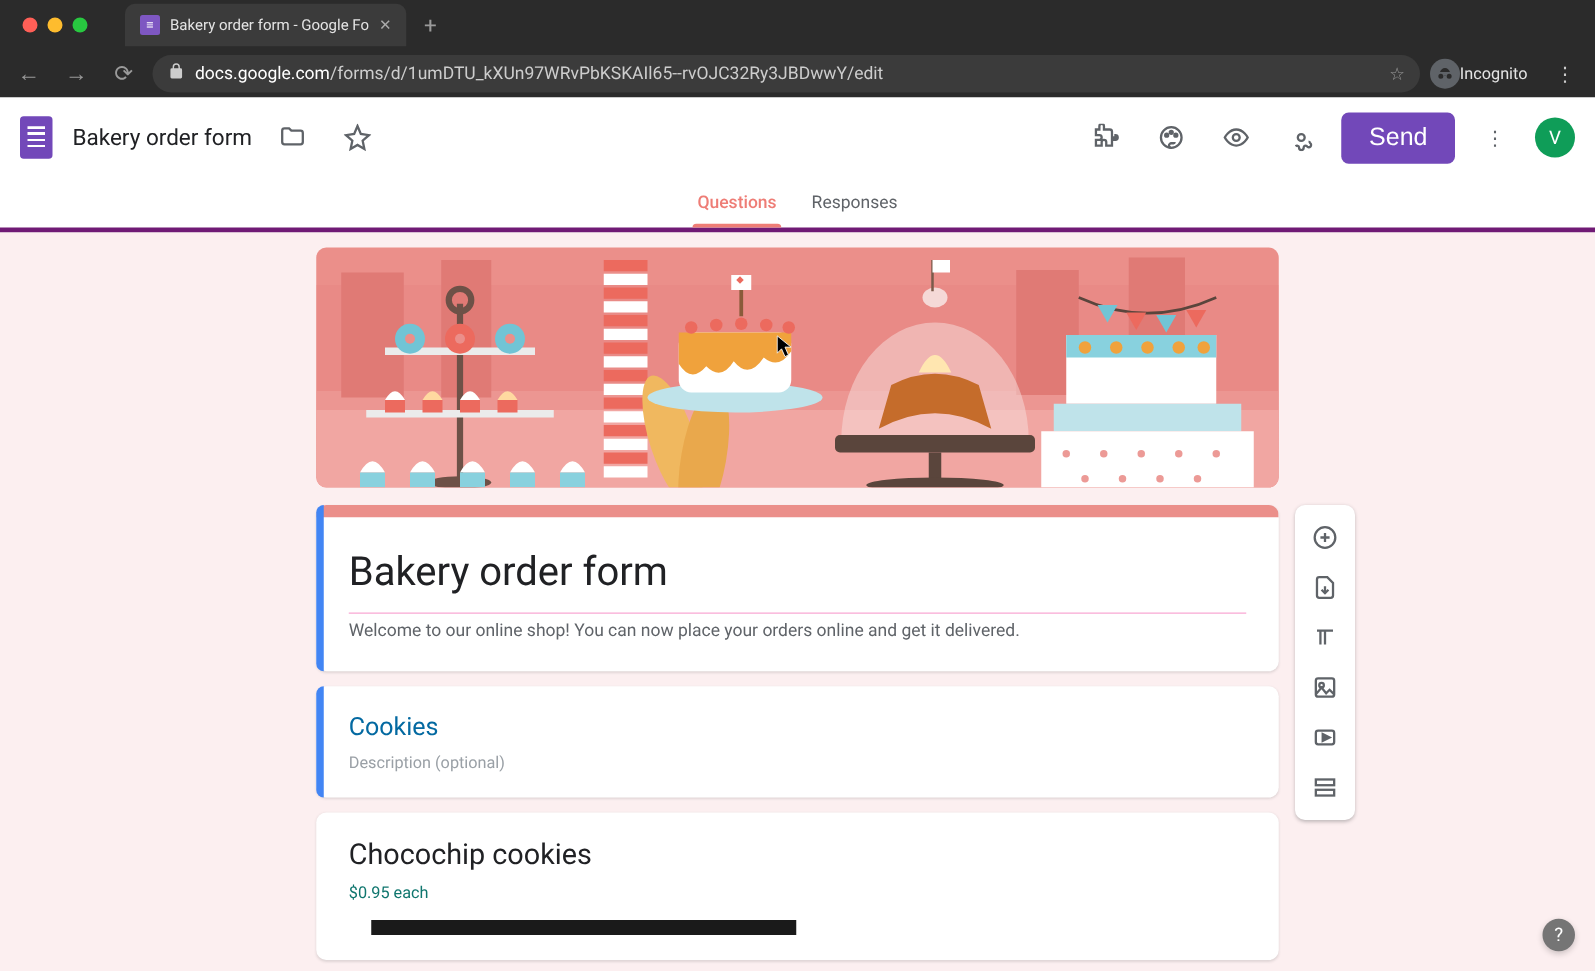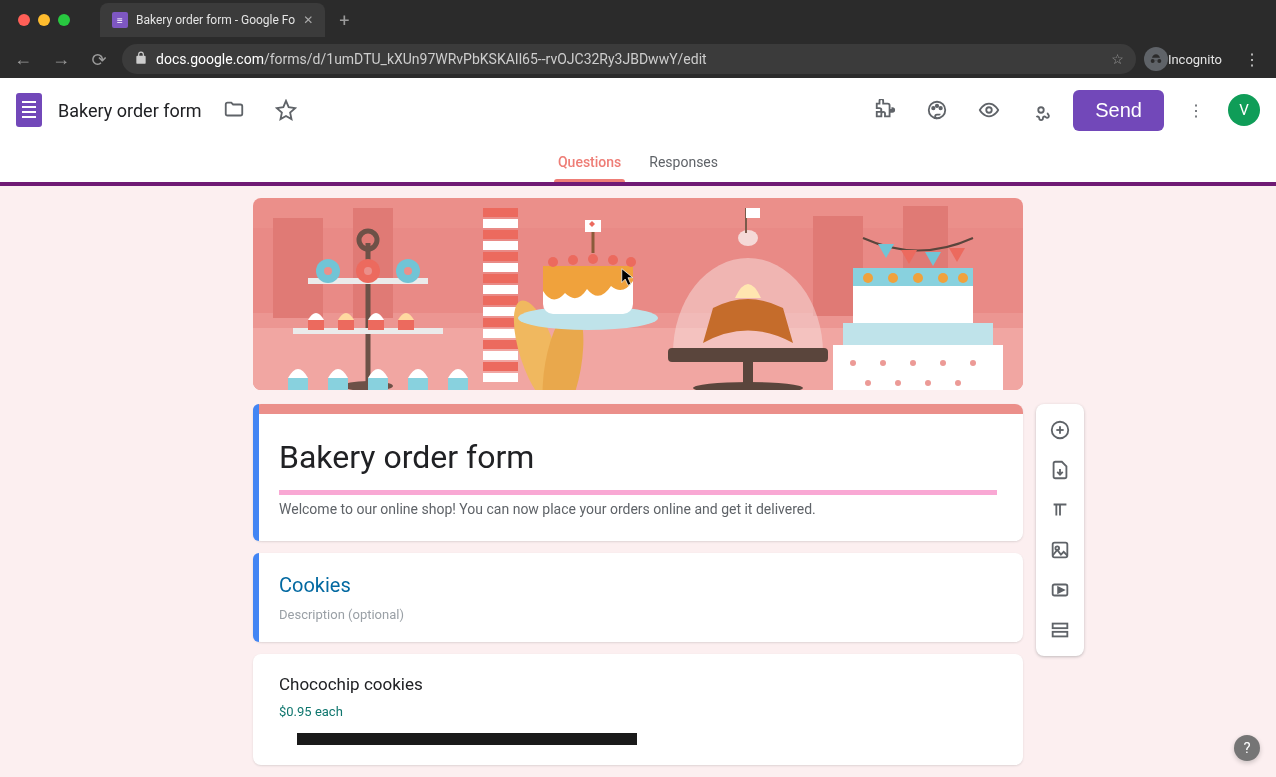--- a/index.html
+++ b/index.html
@@ -53,29 +53,29 @@
 .canvas-center { width: 770px; margin: 0 auto; position: relative; }
 
 .header-image { width: 100%; height: 192px; border-radius: 8px; background: #eb8f8a; position: relative; overflow: hidden; }
 .header-image .city { position: absolute; inset: 0; background:
   linear-gradient(transparent 60%, #f1a6a2 60%);
 }
 
 .title-card { background: #fff; border-radius: 8px; margin-top: 14px; position: relative; padding: 24px 26px 24px 26px; box-shadow: 0 1px 2px rgba(60,64,67,0.15); border-top: 10px solid #eb8f8a; }
 .title-card::before { content: ""; position: absolute; left: 0; top: -10px; bottom: 0; width: 6px; background: #4285f4; border-radius: 8px 0 0 8px; }
 .form-title { font-size: 32px; color: #202124; font-weight: 400; margin-bottom: 14px; }
-.form-desc { font-size: 14px; color: #5f6368; padding-top: 6px; border-top: 5px solid #f9a8d4; }
+.form-desc { font-size: 14px; color: #5f6368; padding-top: 6px; border-top: 1px solid #f9a8d4; }
 
 .section-card { background: #fff; border-radius: 8px; margin-top: 12px; position: relative; padding: 20px 26px; box-shadow: 0 1px 2px rgba(60,64,67,0.15); }
 .section-card.active::before { content: ""; position: absolute; left: 0; top: 0; bottom: 0; width: 6px; background: #4285f4; border-radius: 8px 0 0 8px; }
 .section-title { font-size: 20px; color: #0369a1; margin-bottom: 10px; }
 .section-desc { font-size: 13px; color: #9aa0a6; }
 
 .question-card { background: #fff; border-radius: 8px; margin-top: 12px; padding: 20px 26px; box-shadow: 0 1px 2px rgba(60,64,67,0.15); }
-.question-title { font-size: 17px; color: #202124; margin-bottom: 10px; }
+.question-title { font-size: 23px; color: #202124; margin-bottom: 10px; }
 .question-sub { font-size: 13px; color: #0f766e; margin-bottom: 14px; }
 .question-image { width: 340px; height: 12px; background: #1a1a1a; margin-left: 18px; }
 
 
 .side-toolbar { position: absolute; left: calc(50% + 398px); top: 218px; width: 48px; background: #fff; border-radius: 8px; box-shadow: 0 1px 3px rgba(60,64,67,0.3); padding: 6px 0; display: flex; flex-direction: column; align-items: center; }
 .side-btn { width: 40px; height: 40px; display: flex; align-items: center; justify-content: center; color: #5f6368; cursor: pointer; }
 .side-btn svg { width: 22px; height: 22px; }
 
 
 .help-btn { position: absolute; right: 16px; bottom: 16px; width: 26px; height: 26px; border-radius: 50%; background: #757575; color: #fff; display: flex; align-items: center; justify-content: center; font-size: 15px; box-shadow: 0 2px 5px rgba(0,0,0,0.2); cursor: pointer; }

